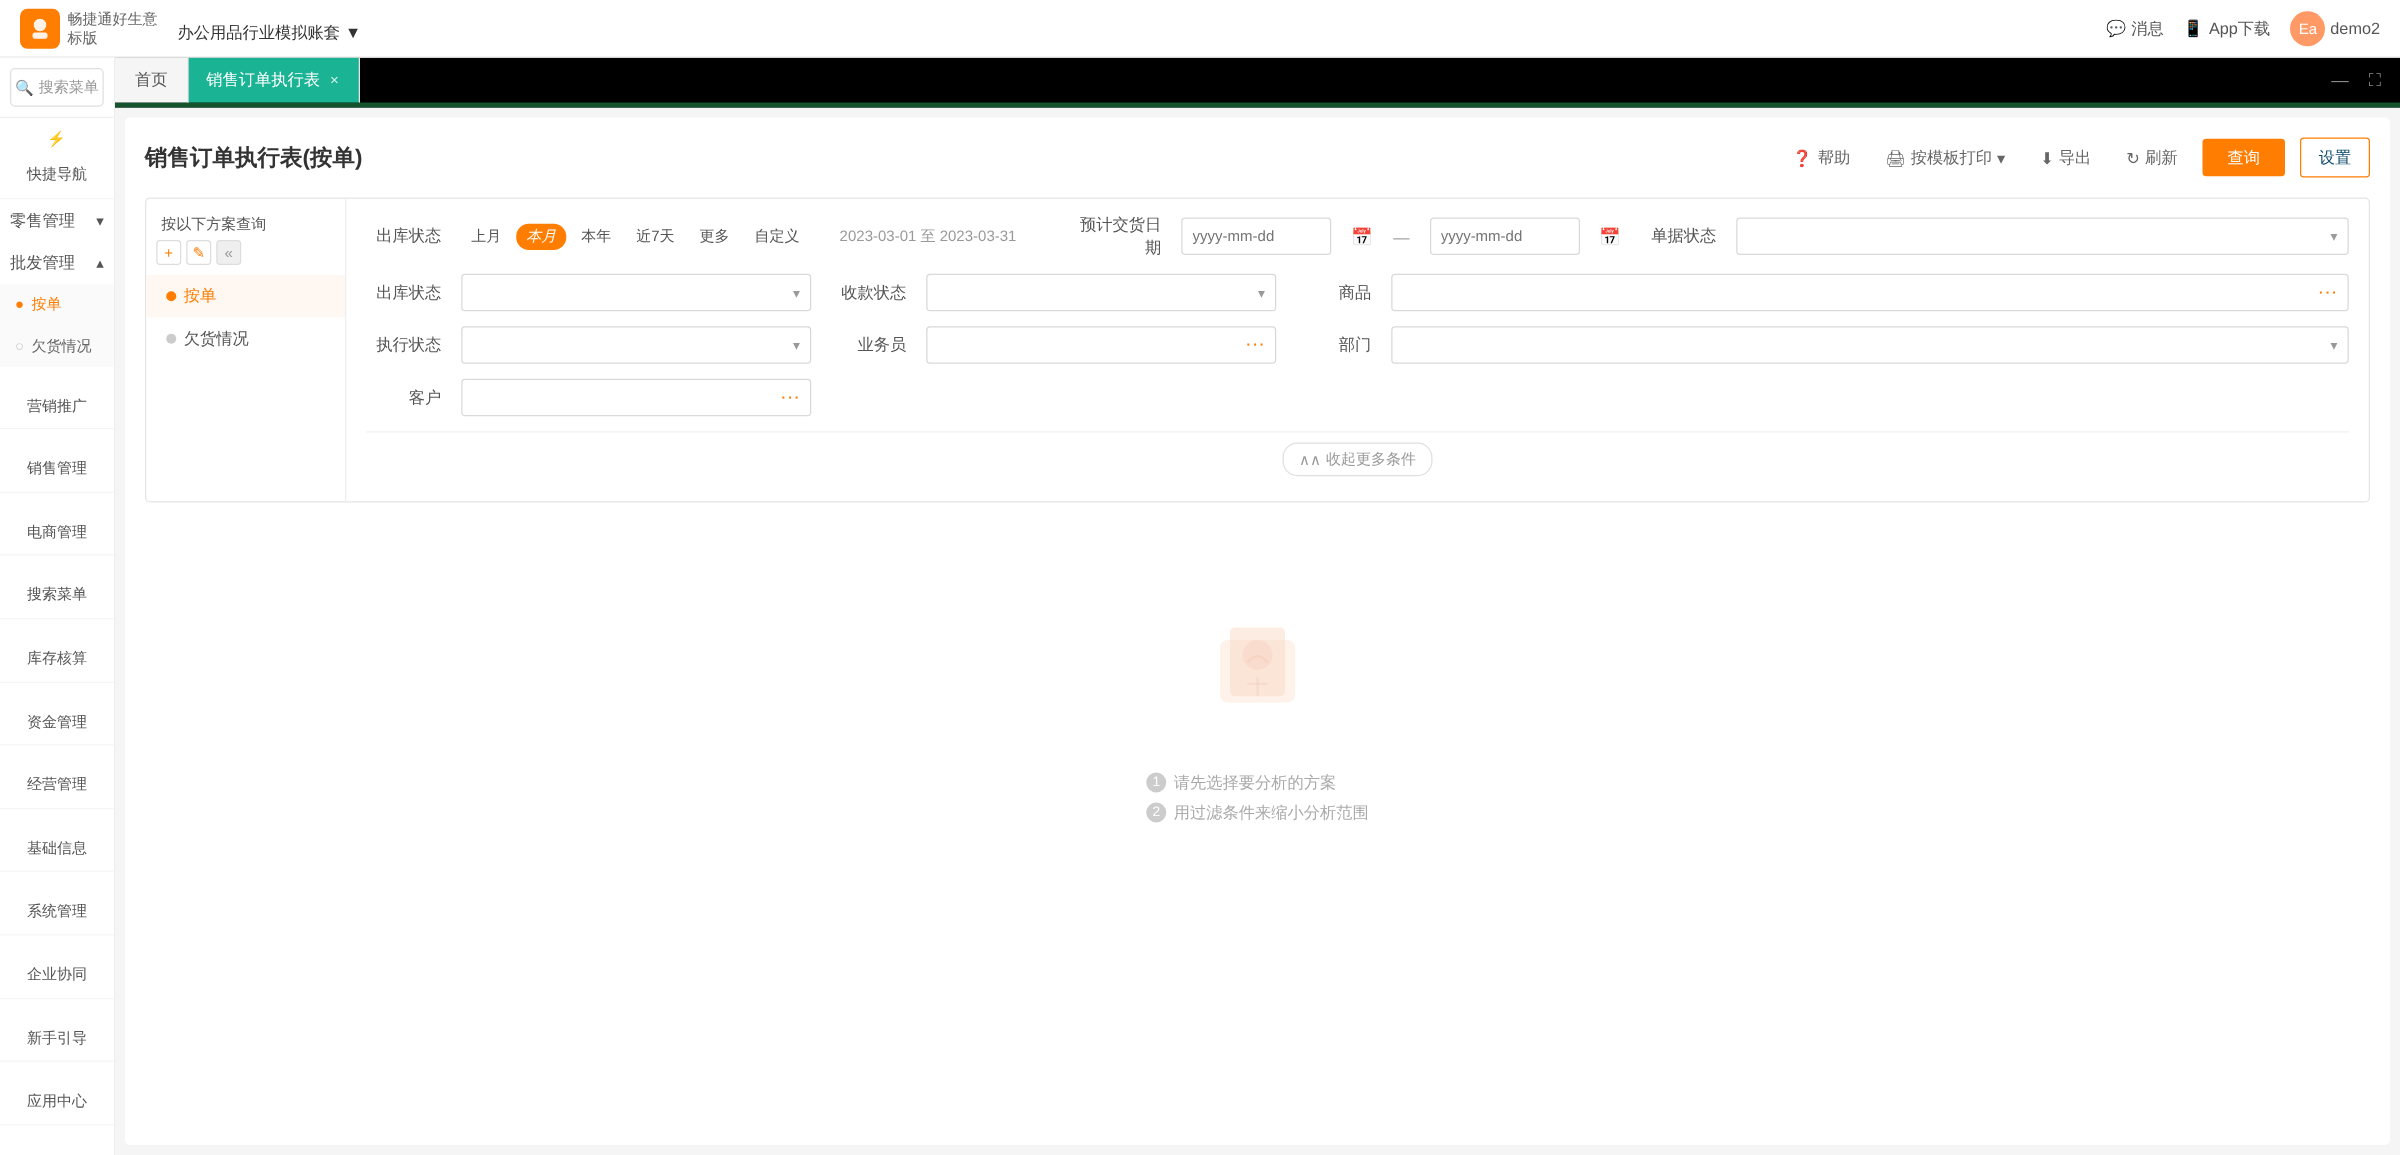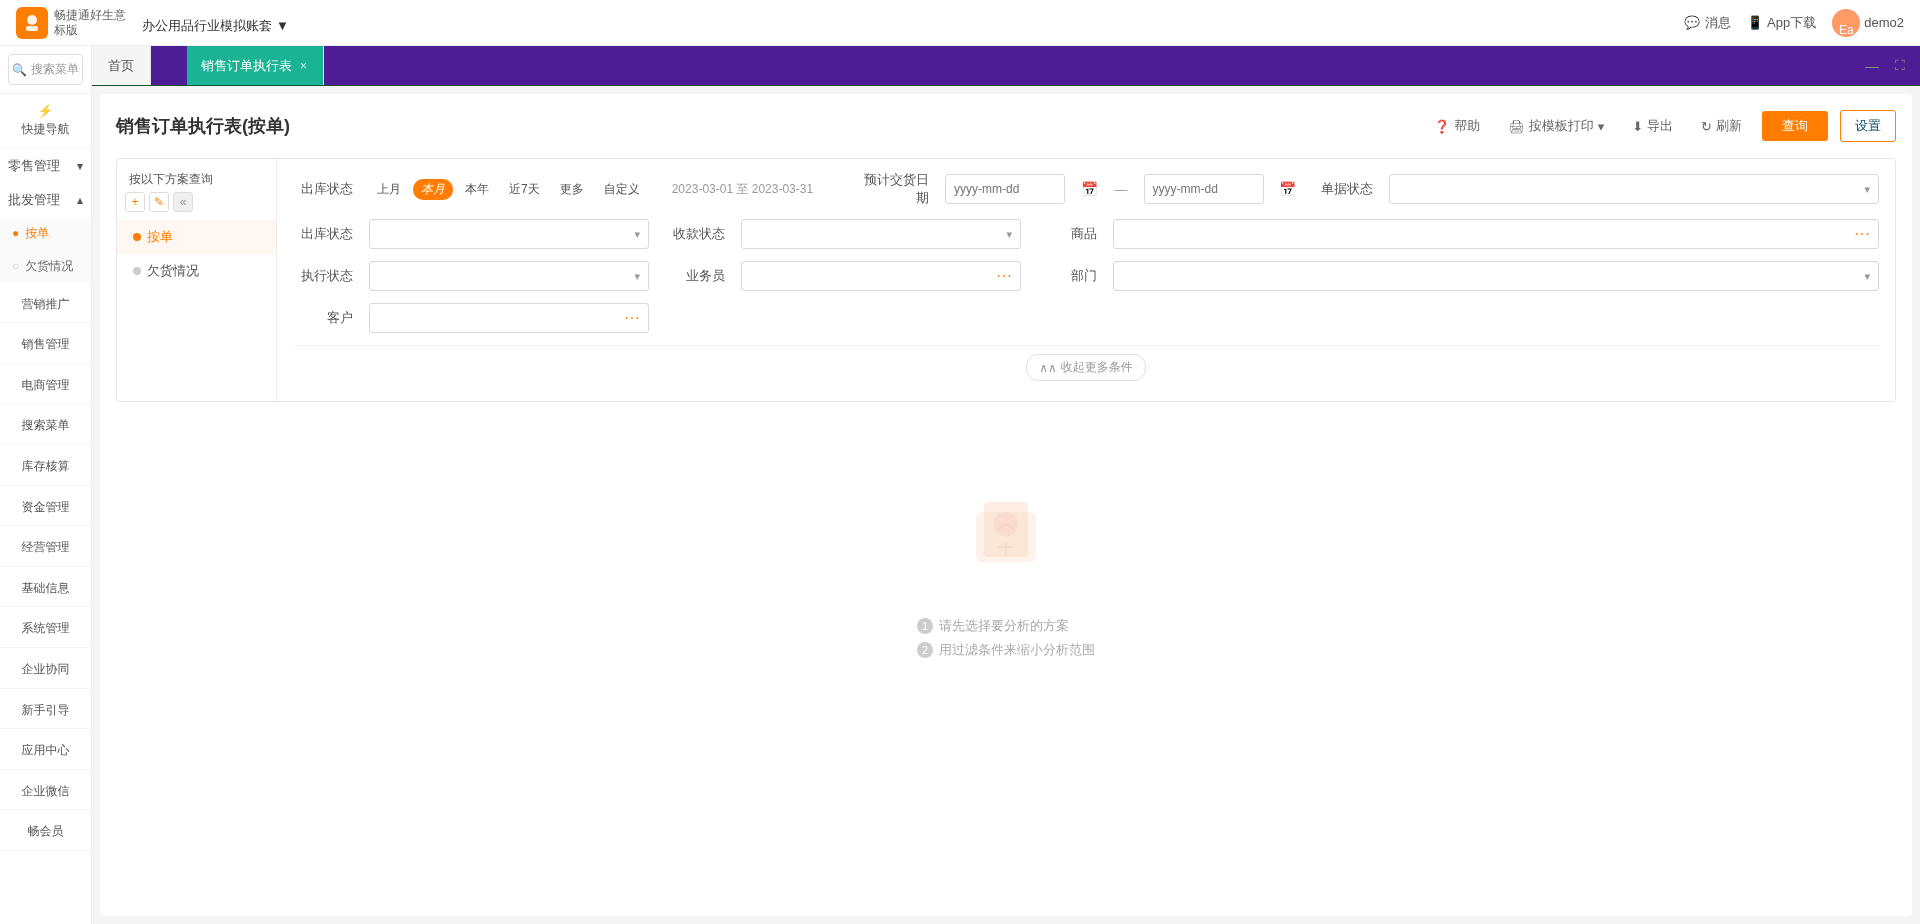--- a/index.html
+++ b/index.html
@@ -65,21 +65,21 @@
       color: #555;
       font-size: 13px;
       cursor: pointer;
     }
     .user-avatar {
       width: 28px;
       height: 28px;
       border-radius: 50%;
       background: #ff9966;
       display: flex;
-      align-items: flex-end;
+      align-items: center;
       justify-content: center;
       color: white;
       font-size: 12px;
       overflow: hidden;
     }
 
     
     .main-layout {
       display: flex;
       flex: 1;
@@ -115,21 +115,21 @@
       gap: 4px;
     }
     .nav-item {
       padding: 10px 8px;
       text-align: center;
       font-size: 12px;
       color: #555;
       cursor: pointer;
       border-bottom: 1px solid #f5f5f5;
     }
-    .nav-item-label { margin-top: 4px; line-height: 1.3; }
+    .nav-item-label { margin-top: 14px; line-height: 1.3; }
     .nav-section {
       padding: 8px;
       display: flex;
       align-items: center;
       justify-content: space-between;
       font-size: 12px;
       color: #555;
       cursor: pointer;
     }
     .nav-section-label { font-size: 13px; }
@@ -152,26 +152,25 @@
       flex: 1;
       display: flex;
       flex-direction: column;
       overflow: hidden;
       background: #f5f5f5;
     }
 
     
     .tab-bar {
       height: 40px;
-      background: #4c1d95;
+      background: #000000;
       display: flex;
       align-items: stretch;
-      border-bottom: 1px solid #14532d;
+      border-bottom: 4px solid #14532d;
       flex-shrink: 0;
-      gap: 36px;
     }
     .tab-home {
       padding: 0 16px;
       display: flex;
       align-items: center;
       background: #f5f5f5;
       font-size: 13px;
       color: #555;
       cursor: pointer;
       border-right: 1px solid #e5e5e5;

